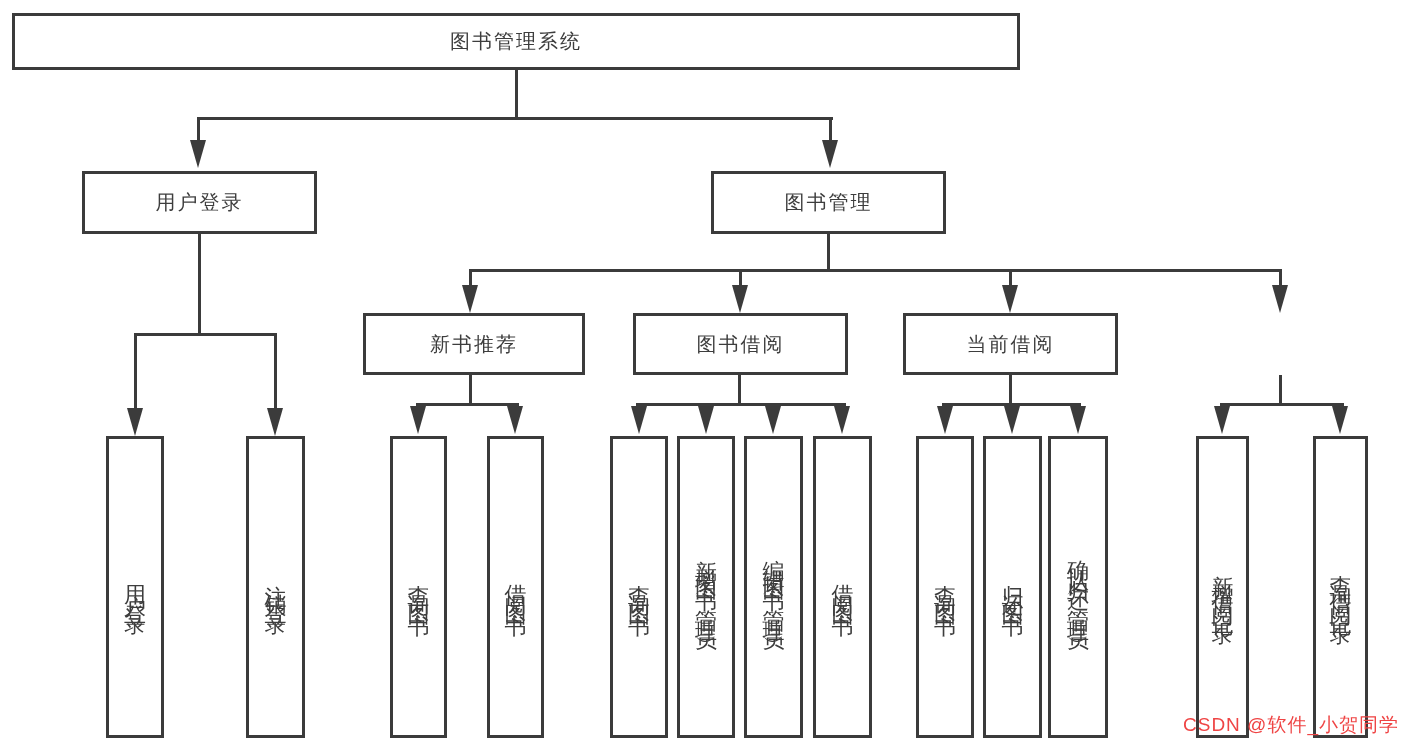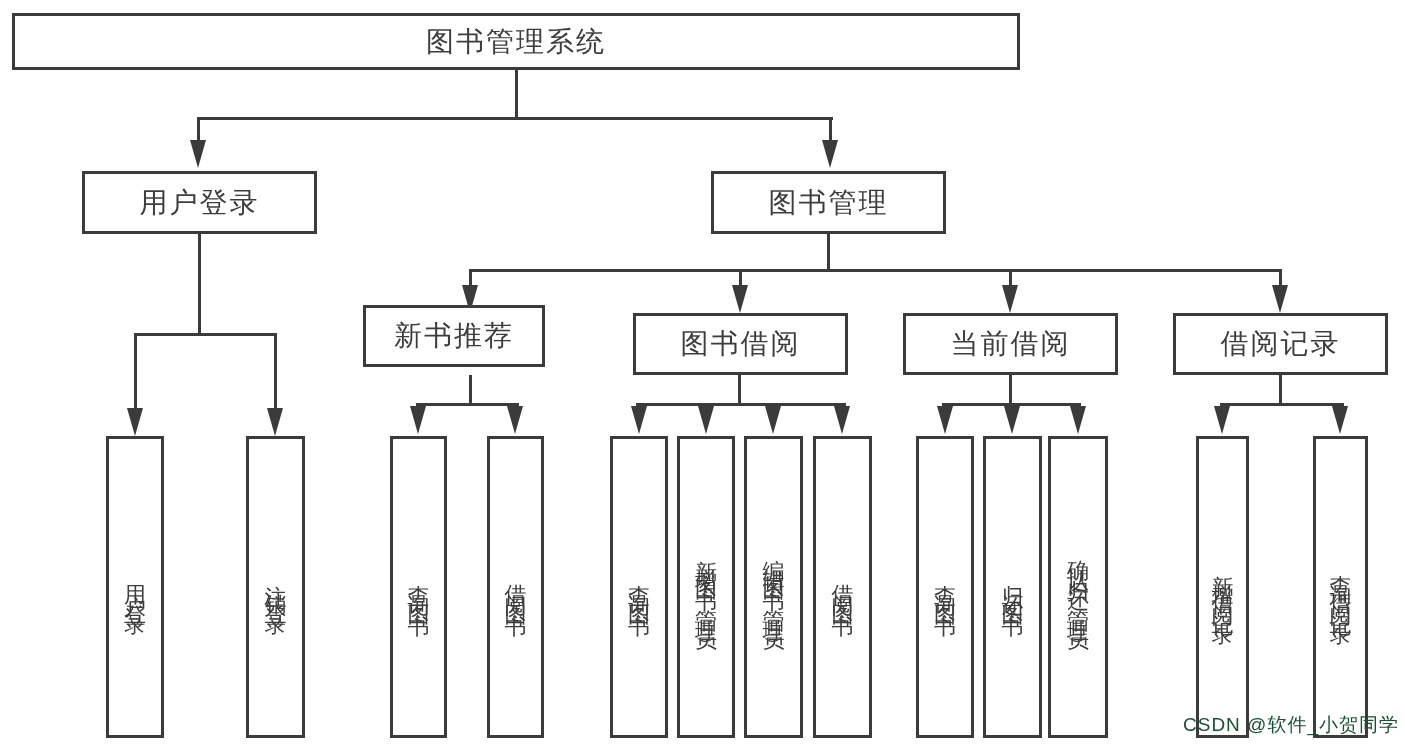--- a/index.html
+++ b/index.html
@@ -4,41 +4,41 @@
 <style>
   html,body{margin:0;padding:0;background:#ffffff;}
   .canvas{
     position:relative;width:1405px;height:747px;background:#ffffff;
     font-family:"Liberation Sans","DejaVu Sans",sans-serif;
     color:#3d3d3d;overflow:hidden;
   }
   .box{
     position:absolute;box-sizing:border-box;background:#ffffff;
     border:3px solid #3b3b3b;display:flex;align-items:center;justify-content:center;
-    font-size:28px;letter-spacing:2px;color:#3d3d3d;z-index:2;
+    font-size:20px;letter-spacing:2px;color:#3d3d3d;z-index:2;
   }
   .vbox{
     position:absolute;box-sizing:border-box;background:#ffffff;
     border:3px solid #3b3b3b;display:flex;align-items:center;justify-content:center;
     z-index:2;
   }
   .vbox span{
     writing-mode:vertical-rl;text-orientation:mixed;
     font-size:22px;letter-spacing:10px;line-height:1;color:#3d3d3d;
   }
   .vline{position:absolute;width:3px;background:#3b3b3b;z-index:1;}
   .hline{position:absolute;height:3px;background:#3b3b3b;z-index:1;}
   .tri{
     position:absolute;width:0;height:0;z-index:1;
     border-left:8px solid transparent;border-right:8px solid transparent;
     border-top:28px solid #3b3b3b;
   }
   .watermark{
     position:absolute;left:1183px;top:712px;font-size:19px;letter-spacing:1px;
-    color:#14532d;z-index:5;white-space:nowrap;
+    color:#ef4444;z-index:5;white-space:nowrap;
   }
 </style>
 </head>
 <body>
 
 <div class="canvas">
 
   <div class="box" style="left:12px;top:13px;width:1008px;height:57px;">图书管理系统</div>
 
   <div class="vline" style="left:515px;top:70px;height:48px;"></div>
@@ -62,24 +62,23 @@
   <div class="hline" style="left:469px;top:269px;width:813px;"></div>
   <div class="vline" style="left:469px;top:272px;height:14px;"></div>
   <div class="tri" style="left:462px;top:285px;"></div>
   <div class="vline" style="left:739px;top:272px;height:14px;"></div>
   <div class="tri" style="left:732px;top:285px;"></div>
   <div class="vline" style="left:1009px;top:272px;height:14px;"></div>
   <div class="tri" style="left:1002px;top:285px;"></div>
   <div class="vline" style="left:1279px;top:272px;height:14px;"></div>
   <div class="tri" style="left:1272px;top:285px;"></div>
 
-  <div class="box" style="left:363px;top:305px;width:182px;height:62px;">新书推荐</div>
+  <div class="box" style="left:363px;top:313px;width:222px;height:62px;">新书推荐</div>
   <div class="box" style="left:903px;top:313px;width:215px;height:62px;">当前借阅</div>
   <div class="box" style="left:633px;top:313px;width:215px;height:62px;">图书借阅</div>
-  <div class="box" style="left:1173px;top:313px;width:215px;height:62px;">借阅记录</div>
 
   <div class="vline" style="left:469px;top:375px;height:31px;"></div>
   <div class="hline" style="left:416px;top:403px;width:103px;"></div>
   <div class="tri" style="left:410px;top:406px;"></div>
   <div class="tri" style="left:507px;top:406px;"></div>
 
   <div class="vline" style="left:738px;top:375px;height:31px;"></div>
   <div class="hline" style="left:636px;top:403px;width:210px;"></div>
   <div class="tri" style="left:631px;top:406px;"></div>
   <div class="tri" style="left:698px;top:406px;"></div>

